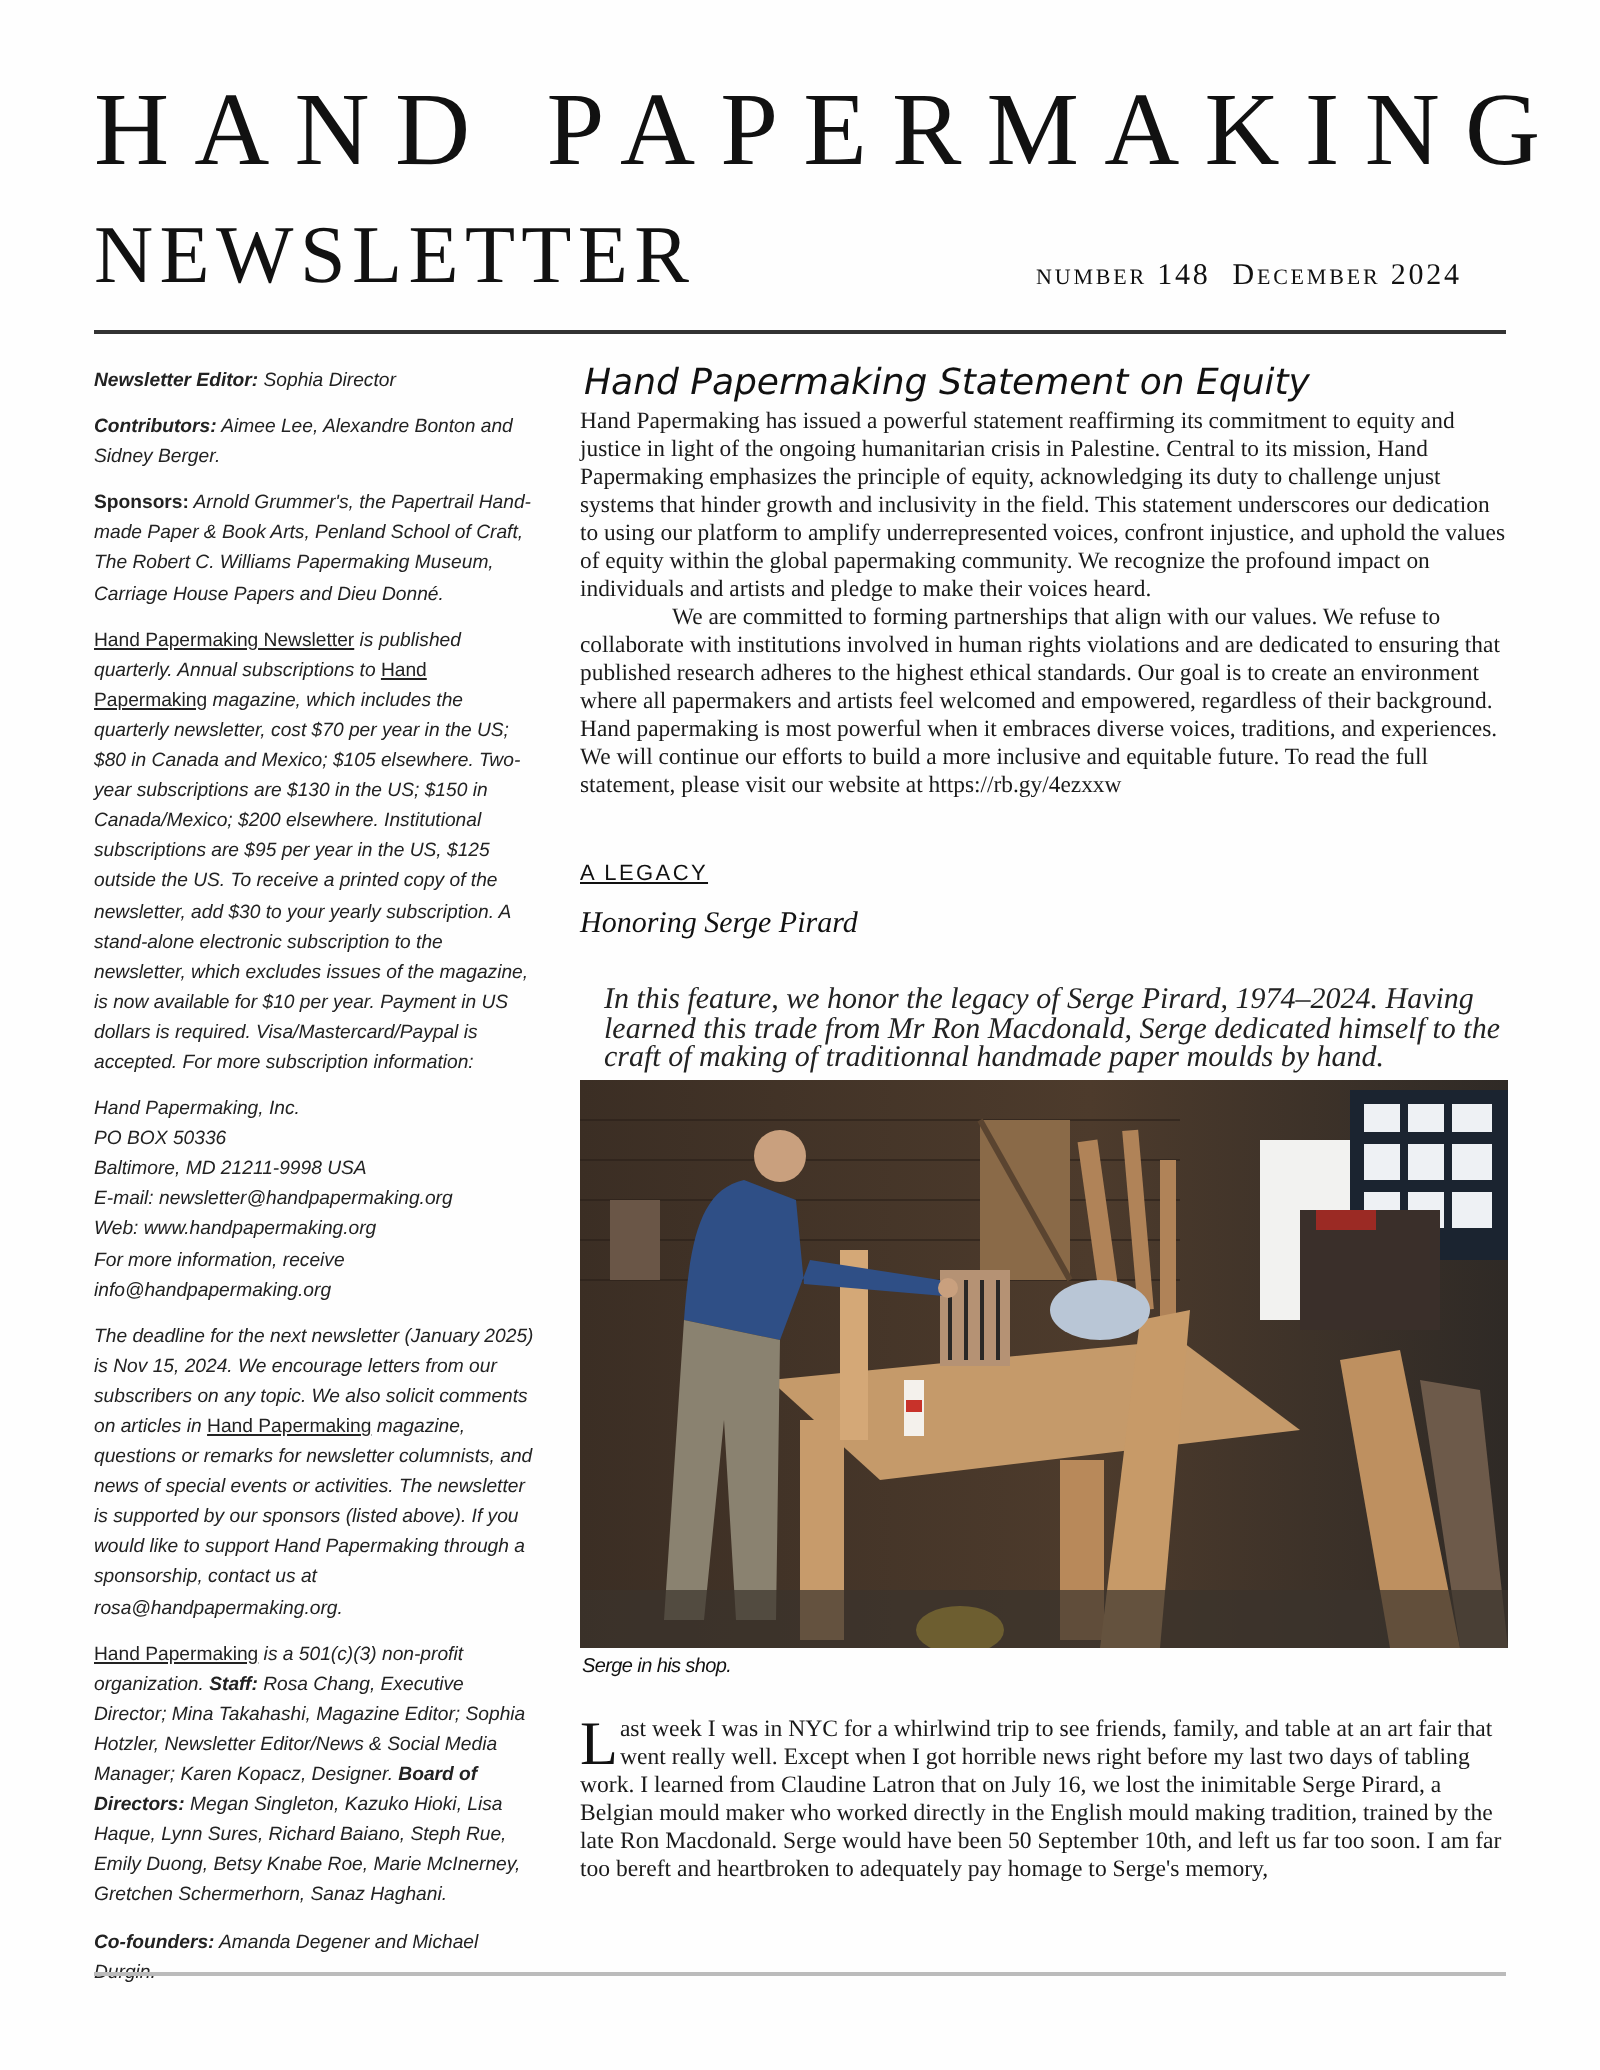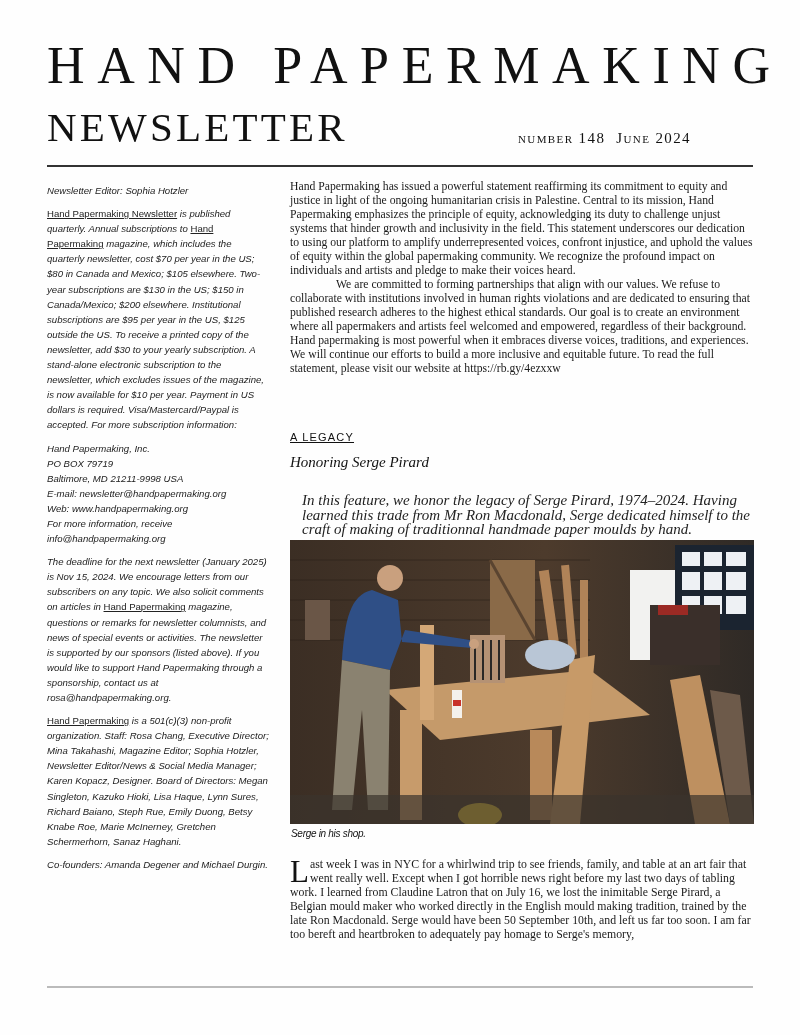--- a/index.html
+++ b/index.html
@@ -29,21 +29,21 @@
   .rule-bottom { position: absolute; left: 47px; top: 986px; width: 706px; height: 2px; background: #bbb; }
 
   
   .sidebar {
     position: absolute; left: 47px; top: 183px; width: 222px;
     font-family: "Liberation Sans", "DejaVu Sans", sans-serif;
     font-size: 9.6px; line-height: 15.1px; color: #222;
   }
   .sidebar p { margin: 0 0 8px 0; }
   .sidebar .it { font-style: italic; }
-  .sidebar b { font-weight: normal; font-style: italic; margin-top: 39px; }
+  .sidebar b { font-weight: bold; font-style: italic; margin-top: 39px; }
   .sidebar b.up { font-style: normal; }
   .sidebar .rm { font-style: normal; text-decoration: underline; }
 
   
   .main { position: absolute; left: 290px; top: 180px; width: 464px; }
   .h-equity {
     font-family: "DejaVu Sans", sans-serif; font-style: italic;
     font-size: 18px; line-height: 24px; margin: 0 0 0 2px; color: #111; font-weight: normal;
   }
   .body-serif {
@@ -87,52 +87,59 @@
     font-family: "Liberation Serif", "DejaVu Serif", serif; color: #111;
   }
 </style>
 </head>
 <body>
 
 <div class="masthead-title">HAND PAPERMAKING</div>
 <div class="masthead-sub">NEWSLETTER</div>
 <div class="issue-line">
   <span class="sc">number 148</span>
-  <span class="date">June 2024</span>
+  <span class="date">December 2024</span>
 </div>
 <div class="rule-top"></div>
 
 <div class="sidebar">
   <p>
-    <b>Newsletter Editor:</b><span class="it"> Sophia Hotzler</span>
+    <b>Newsletter Editor:</b><span class="it"> Sophia Director</span>
+  </p>
+  <p>
+    <b>Contributors:</b><span class="it"> Aimee Lee, Alexandre Bonton and Sidney Berger.</span>
+  </p>
+  <p>
+    <b class="up">Sponsors:</b><span class="it"> Arnold Grummer's, the Papertrail Hand-made Paper &amp; Book Arts, Penland School of Craft, The Robert C. Williams Papermaking Museum, Carriage House Papers and Dieu Donné.</span>
   </p>
   <p>
     <span class="rm">Hand Papermaking Newsletter</span><span class="it"> is published quarterly. Annual subscriptions to </span><span class="rm">Hand Papermaking</span><span class="it"> magazine, which includes the quarterly newsletter, cost $70 per year in the US; $80 in Canada and Mexico; $105 elsewhere. Two-year subscriptions are $130 in the US; $150 in Canada/Mexico; $200 elsewhere. Institutional subscriptions are $95 per year in the US, $125 outside the US. To receive a printed copy of the newsletter, add $30 to your yearly subscription. A stand-alone electronic subscription to the newsletter, which excludes issues of the magazine, is now available for $10 per year. Payment in US dollars is required. Visa/Mastercard/Paypal is accepted. For more subscription information:</span>
   </p>
   <p class="it">
     <span>Hand Papermaking, Inc.</span><br>
-    <span>PO BOX 79719</span><br>
+    <span>PO BOX 50336</span><br>
     <span>Baltimore, MD 21211-9998 USA</span><br>
     <span>E-mail: newsletter@handpapermaking.org</span><br>
     <span>Web: www.handpapermaking.org</span><br>
     <span>For more information, receive</span><br>
     <span>info@handpapermaking.org</span>
   </p>
   <p>
     <span class="it">The deadline for the next newsletter (January 2025) is Nov 15, 2024. We encourage letters from our subscribers on any topic. We also solicit comments on articles in </span><span class="rm">Hand Papermaking</span><span class="it"> magazine, questions or remarks for newsletter columnists, and news of special events or activities. The newsletter is supported by our sponsors (listed above). If you would like to support Hand Papermaking through a sponsorship, contact us at rosa@handpapermaking.org.</span>
   </p>
   <p>
     <span class="rm">Hand Papermaking</span><span class="it"> is a 501(c)(3) non-profit organization. </span><b>Staff:</b><span class="it"> Rosa Chang, Executive Director; Mina Takahashi, Magazine Editor; Sophia Hotzler, Newsletter Editor/News &amp; Social Media Manager; Karen Kopacz, Designer. </span><b>Board of Directors:</b><span class="it"> Megan Singleton, Kazuko Hioki, Lisa Haque, Lynn Sures, Richard Baiano, Steph Rue, Emily Duong, Betsy Knabe Roe, Marie McInerney, Gretchen Schermerhorn, Sanaz Haghani.</span>
   </p>
   <p>
     <b>Co-founders:</b><span class="it"> Amanda Degener and Michael Durgin.</span>
   </p>
 </div>
 
 <div class="main">
+  <h2 class="h-equity">Hand Papermaking Statement on Equity</h2>
   <p class="body-serif">Hand Papermaking has issued a powerful statement reaffirming its commitment to equity and justice in light of the ongoing humanitarian crisis in Palestine. Central to its mission, Hand Papermaking emphasizes the principle of equity, acknowledging its duty to challenge unjust systems that hinder growth and inclusivity in the field. This statement underscores our dedication to using our platform to amplify underrepresented voices, confront injustice, and uphold the values of equity within the global papermaking community. We recognize the profound impact on individuals and artists and pledge to make their voices heard.</p>
   <p class="body-serif indent">We are committed to forming partnerships that align with our values. We refuse to collaborate with institutions involved in human rights violations and are dedicated to ensuring that published research adheres to the highest ethical standards. Our goal is to create an environment where all papermakers and artists feel welcomed and empowered, regardless of their background. Hand papermaking is most powerful when it embraces diverse voices, traditions, and experiences. We will continue our efforts to build a more inclusive and equitable future. To read the full statement, please visit our website at https://rb.gy/4ezxxw</p>
 </div>
 
 <div class="kicker">A LEGACY</div>
 <h2 class="h-legacy">Honoring Serge Pirard</h2>
 <p class="dek">In this feature, we honor the legacy of Serge Pirard, 1974–2024. Having learned this trade from Mr Ron Macdonald, Serge dedicated himself to the craft of making of traditionnal handmade paper moulds by hand.</p>
 
 <div class="photo" title="Serge in his workshop at a wooden workbench surrounded by lumber">
   <svg width="464" height="284" viewBox="0 0 464 284">

